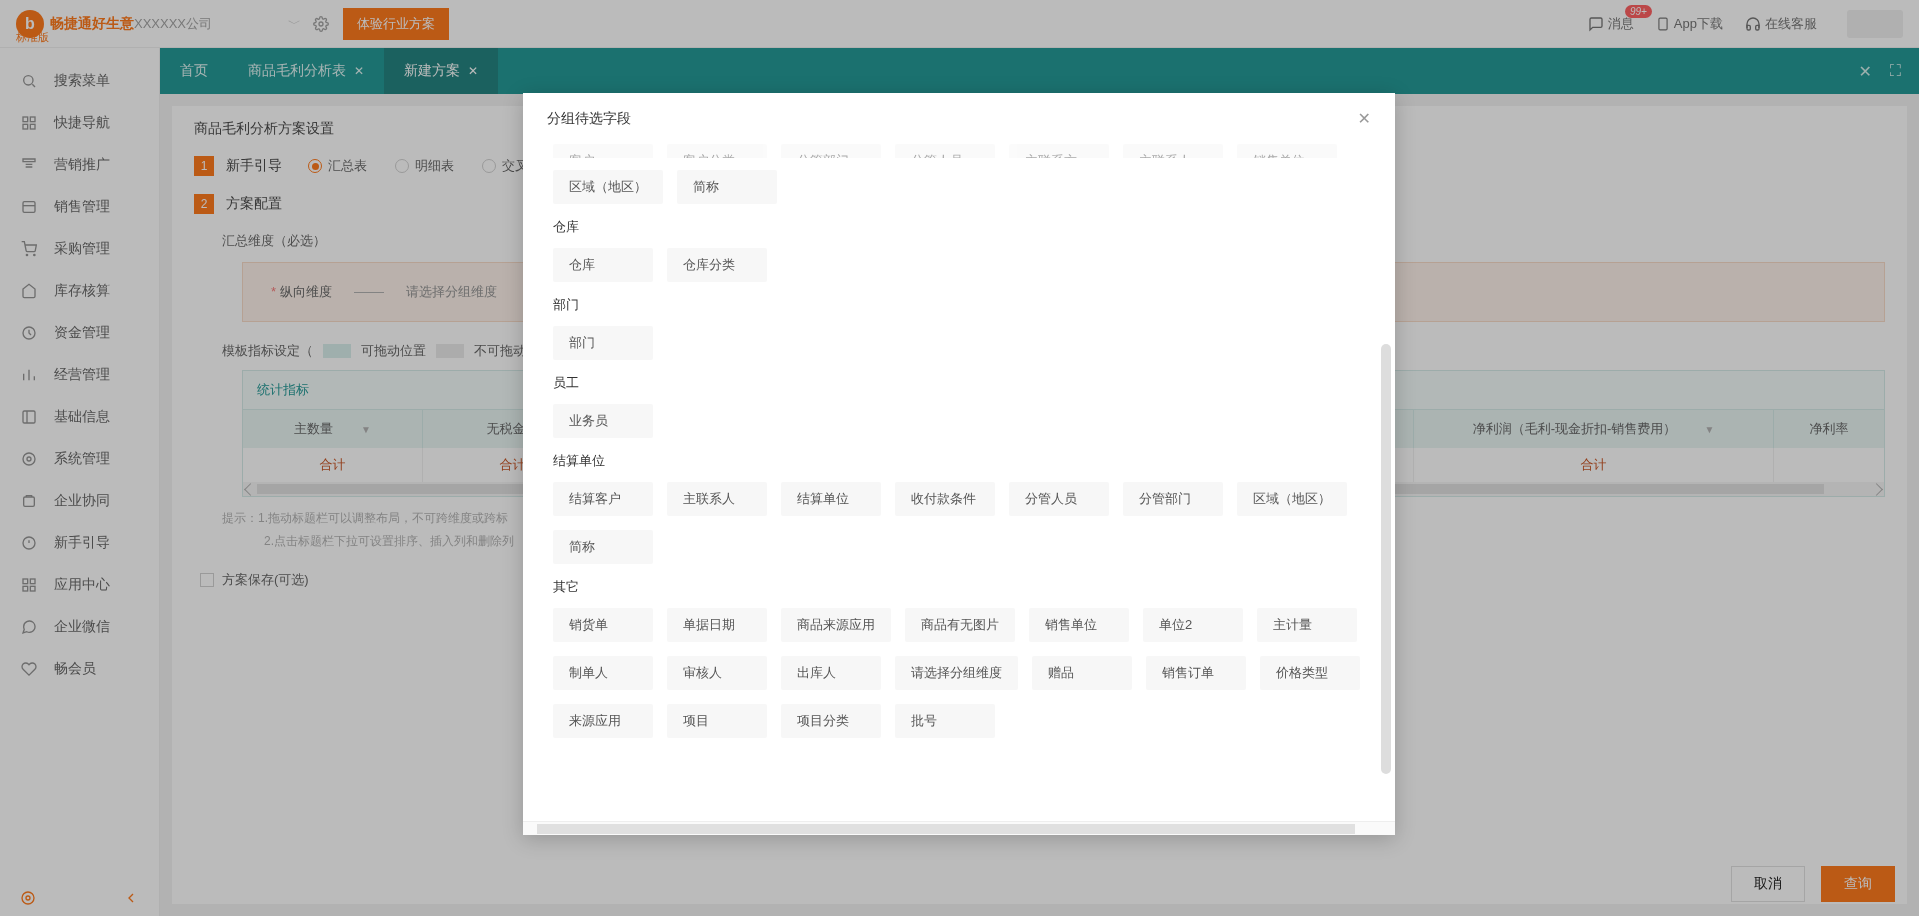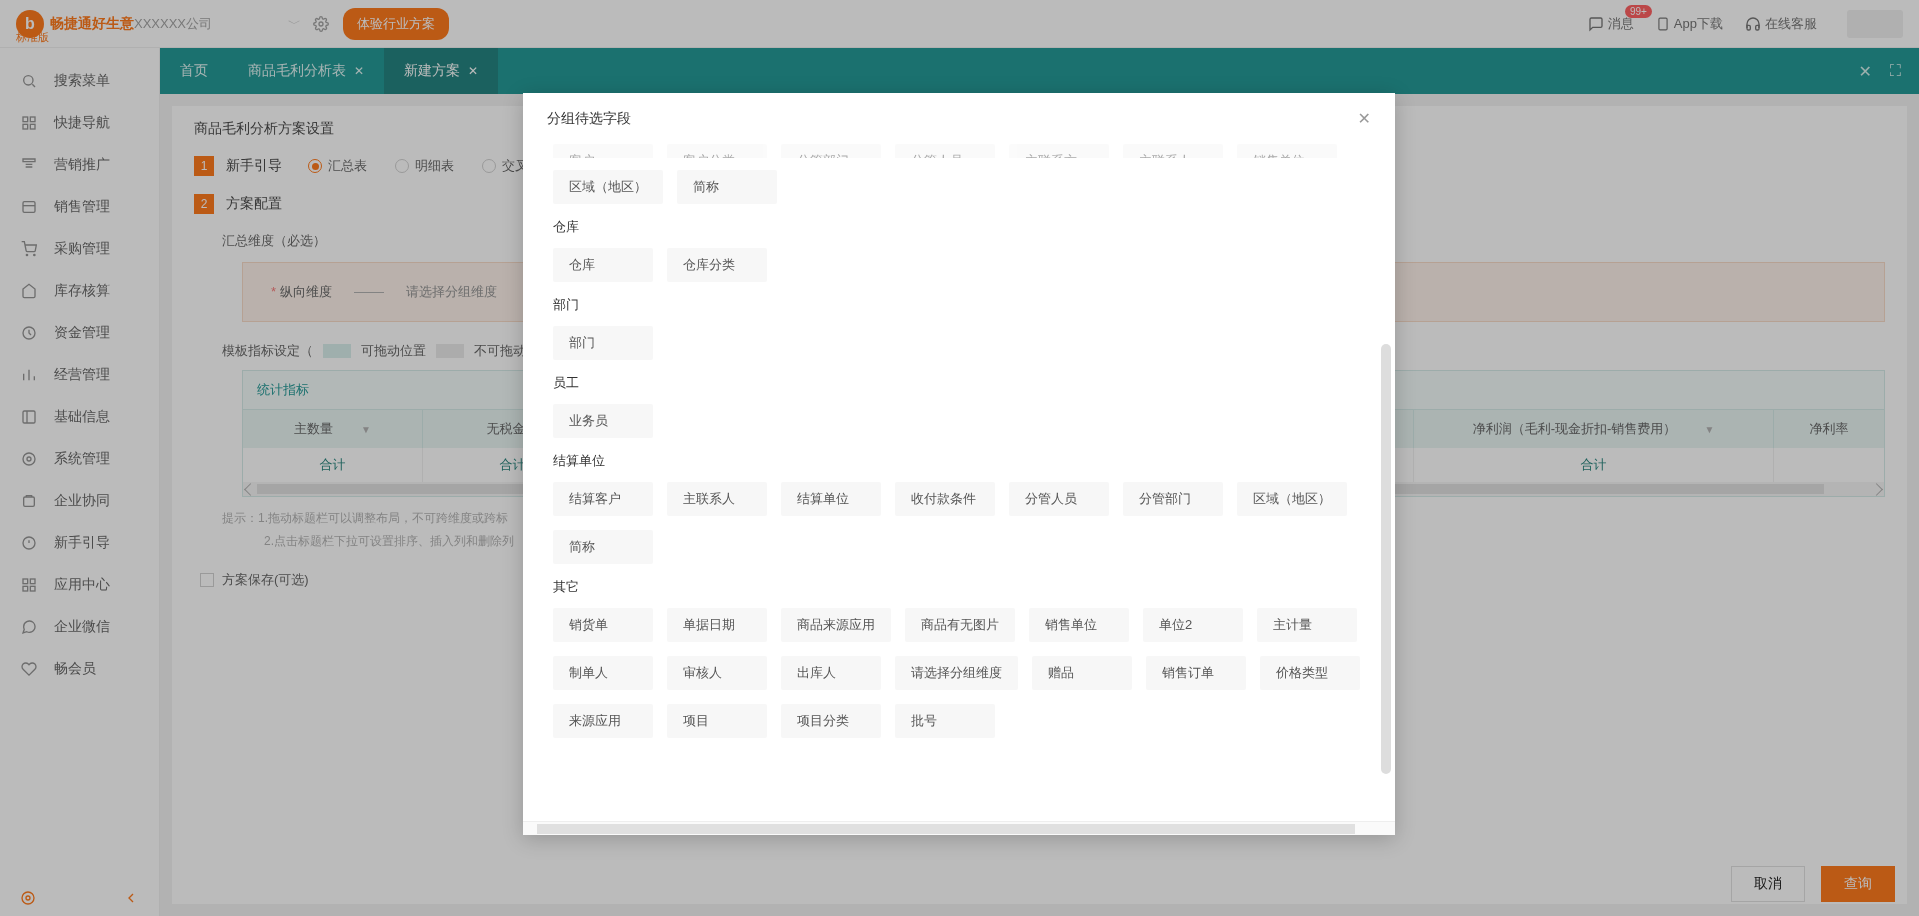--- a/index.html
+++ b/index.html
@@ -7,24 +7,24 @@
 
 
 .topbar { height: 48px; background: #fff; display: flex; align-items: center; padding: 0 16px; border-bottom: 1px solid #eee; }
 .logo { display: flex; align-items: center; gap: 6px; }
 .logo-icon { width: 28px; height: 28px; background: #ff6a00; border-radius: 50%; display: flex; align-items: center; justify-content: center; color: #fff; font-weight: bold; font-size: 16px; }
 .logo-text { color: #ff6a00; font-size: 14px; font-weight: bold; }
 .logo-sub { color: #ff6a00; font-size: 11px; position:absolute; top:30px; left:16px;}
 .company-sel { color: #999; font-size: 13px; display: flex; align-items: flex-start; gap: 76px; }
 .company-sel .chev { color: #ccc; }
 .gear { color: #999; margin-left: 12px; }
-.btn-orange { background: #ff6a00; color: #fff; border: none; padding: 7px 14px; font-size: 13px; border-radius: 12px; margin-left: 14px; cursor: pointer; }
+.btn-orange { background: #ff6a00; color: #fff; border: none; padding: 7px 14px; font-size: 13px; border-radius: 0; margin-left: 14px; cursor: pointer; }
 .topbar-right { margin-left: auto; display: flex; align-items: center; gap: 22px; color: #666; font-size: 13px; }
 .tr-item { display: flex; align-items: center; gap: 4px; cursor: pointer; position: relative; }
-.badge99 { position: absolute; top: -10px; right: -18px; background: #ff4d4f; color: #fff; font-size: 10px; padding: 1px 5px; border-radius: 8px; }
+.badge99 { position: absolute; top: -10px; right: -18px; background: #ff4d4f; color: #fff; font-size: 10px; padding: 1px 5px; border-radius: 8px; font-style: italic; }
 .avatar-box { width: 56px; height: 28px; background: #eee; border-radius: 3px; margin-left:8px;}
 
 
 .layout { display: flex; height: calc(100% - 48px); }
 .sidebar { width: 160px; background: #fff; border-right: 1px solid #eee; padding-top: 12px; display:flex; flex-direction:column;}
 .side-item { display: flex; align-items: center; gap: 16px; padding: 12px 20px; color: #555; font-size: 14px; cursor: pointer; }
 .side-item .icn { width: 18px; height: 18px; display: inline-flex; align-items: center; justify-content: center; color: #888; }
 .side-bottom{ margin-top:auto; display:flex; justify-content:space-between; padding:10px 20px; color:#ff6a00;}
 
 .main { flex: 1; background: #f2f2f2; display: flex; flex-direction: column; position: relative; }
@@ -57,21 +57,21 @@
 .swatch{ width:28px; height:14px;}
 .swatch.green{ background:#d4edea;}
 .swatch.gray{ background:#e8e8e8;}
 
 .tbl-wrap{ border:1px solid #d0e8e5; position:relative; margin-bottom:8px;}
 .tbl-head1{ background:#f2faf9; padding:10px 14px; color:#0a8e8a; font-size:13px; border-bottom:1px solid #d0e8e5;}
 .tbl-head2{ background:#e6f4f2; display:flex;}
 .th-cell{ padding:10px 0; text-align:center; font-size:13px; color:#555; border-right:1px solid #d0e8e5; display:flex; align-items:center; justify-content:center; gap:28px;}
 .th-cell .dd{ color:#aaa; font-size:10px;}
 .tbl-row{ display:flex;}
-.td-cell{ padding:8px 0; text-align:center; font-size:13px; color:#0f766e; border-right:1px solid #eee;}
+.td-cell{ padding:8px 0; text-align:center; font-size:13px; color:#c2410c; border-right:1px solid #eee;}
 .hscroll{ height:14px; background:#f5f5f5; position:relative;}
 .hscroll::before{content:""; position:absolute; left:3px; top:3px; width:8px; height:8px; border-left:1px solid #aaa; border-bottom:1px solid #aaa; transform:rotate(45deg);}
 .hscroll::after{content:""; position:absolute; right:3px; top:3px; width:8px; height:8px; border-right:1px solid #aaa; border-top:1px solid #aaa; transform:rotate(45deg);}
 .hscroll-thumb{ position:absolute; left:14px; top:2px; right:60px; height:10px; background:#ddd;}
 
 .hint-txt{ color:#aaa; font-size:12px; margin-top:10px; line-height:1.9;}
 
 .save-row{ display:flex; align-items:center; gap:8px; margin:18px 0 0 6px;}
 .chk{ width:14px; height:14px; border:1px solid #ccc;}
 .save-lbl{ font-size:13px; color:#555;}

